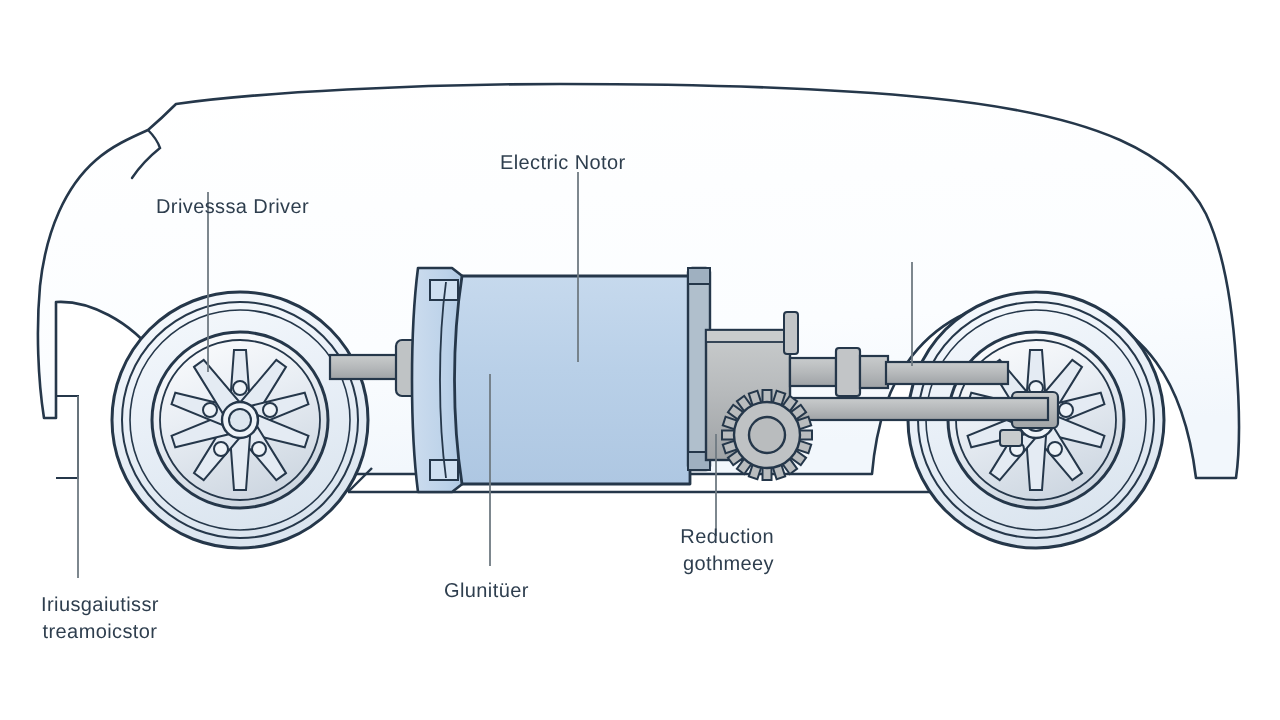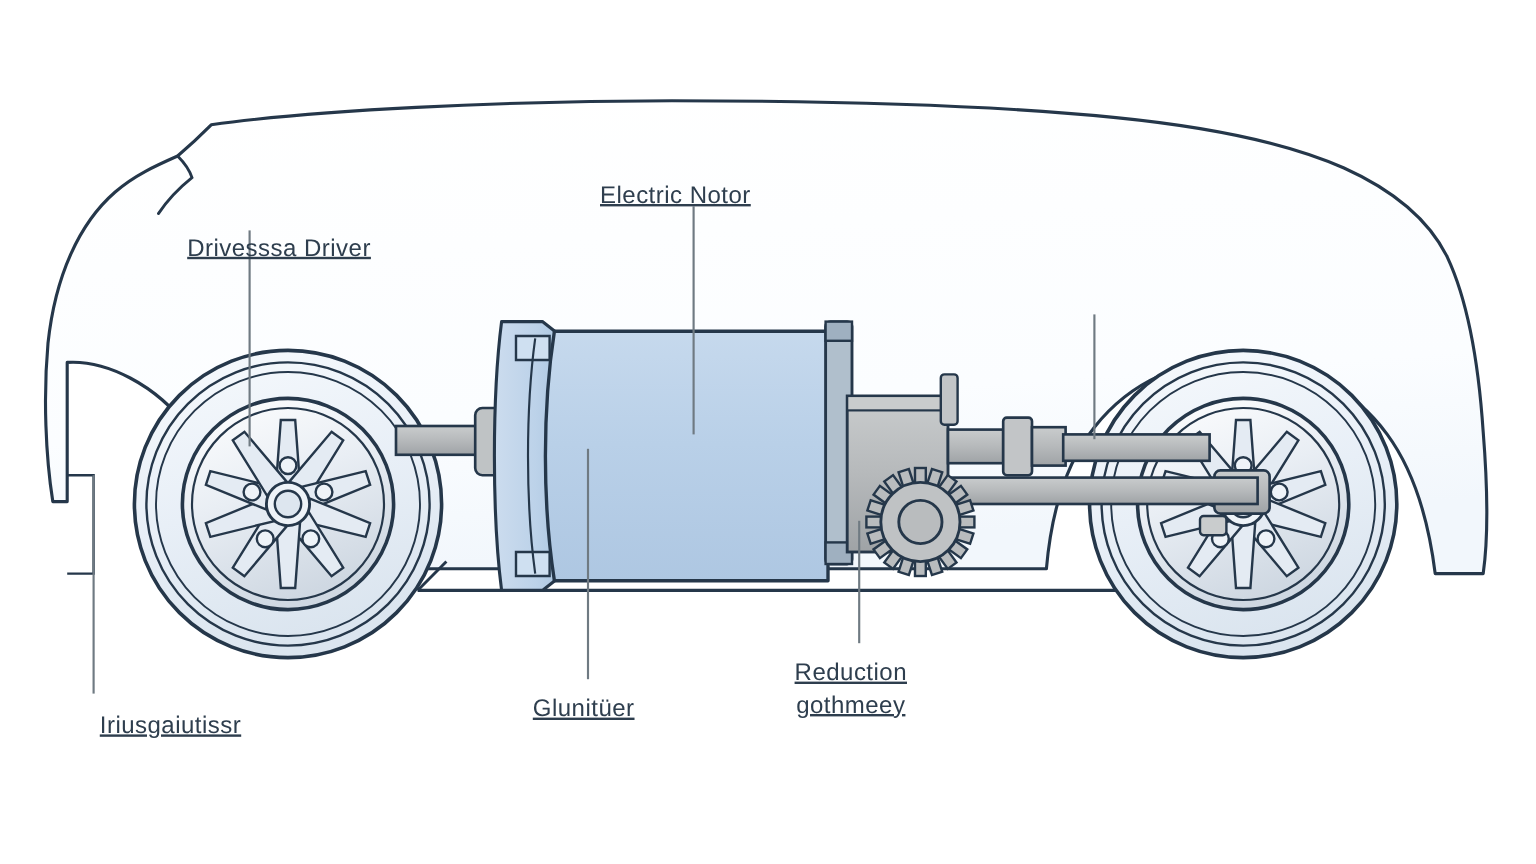--- a/index.html
+++ b/index.html
@@ -27,21 +27,20 @@
   .lbl {
     position: absolute;
     color: #2e3e4e;
     font-family: "Liberation Sans", sans-serif;
     font-size: 20px;
     font-weight: 400;
     letter-spacing: 0.4px;
     white-space: nowrap;
     line-height: 1.35;
     text-rendering: geometricPrecision;
-    text-decoration: underline;
   }
   .lbl.two-line { white-space: normal; text-align: center; }
   .lbl-line { display: block; }
 </style>
 </head>
 <body>
 
 <div id="stage">
 
   <svg id="diagram-svg" viewBox="0 0 1280 720" xmlns="http://www.w3.org/2000/svg">
@@ -327,24 +326,25 @@
       <path d="M 490,374 L 490,566"></path>
       <path d="M 716,434 L 716,536"></path>
     </g>
   </svg>
 
   <div class="lbl" style="left:156px; top:170px;margin-top:24px;">Drivesssa Driver</div>
 
   <div class="lbl" style="left:500px; top:150px;">Electric Notor</div>
 
 
-  <div class="lbl two-line" style="left:41px; top:592px; width:160px; text-align:right;">
+  <div class="lbl two-line" style="left:20px; top:592px; width:160px; text-align:center;">
     <span class="lbl-line">Iriusgaiutissr</span>
+    <span class="lbl-line">treamoicstor</span>
   </div>
 
   <div class="lbl" style="left:444px; top:578px;">Glunitüer</div>
 
-  <div class="lbl two-line" style="left:644px; top:548px; width:130px; text-align:center;">
+  <div class="lbl two-line" style="left:644px; top:524px; width:130px; text-align:right;">
     <span class="lbl-line">Reduction</span>
     <span class="lbl-line">gothmeey</span>
   </div>
 
 </div>
 
 </body></html>

